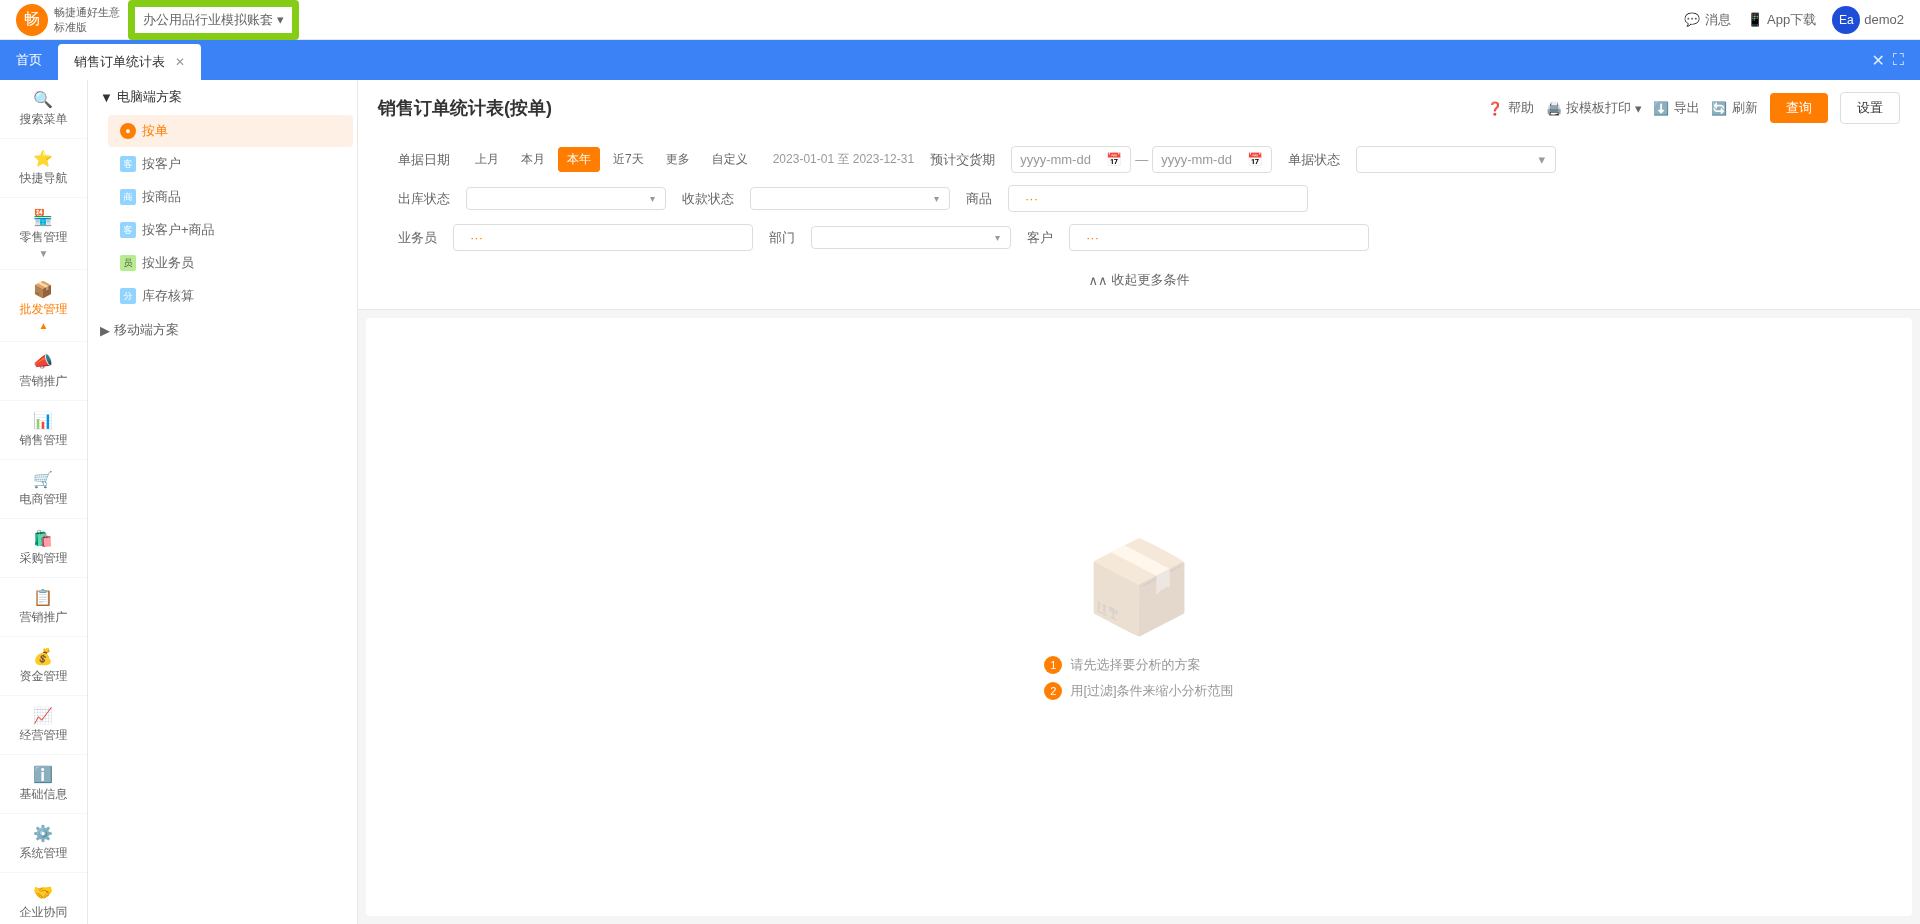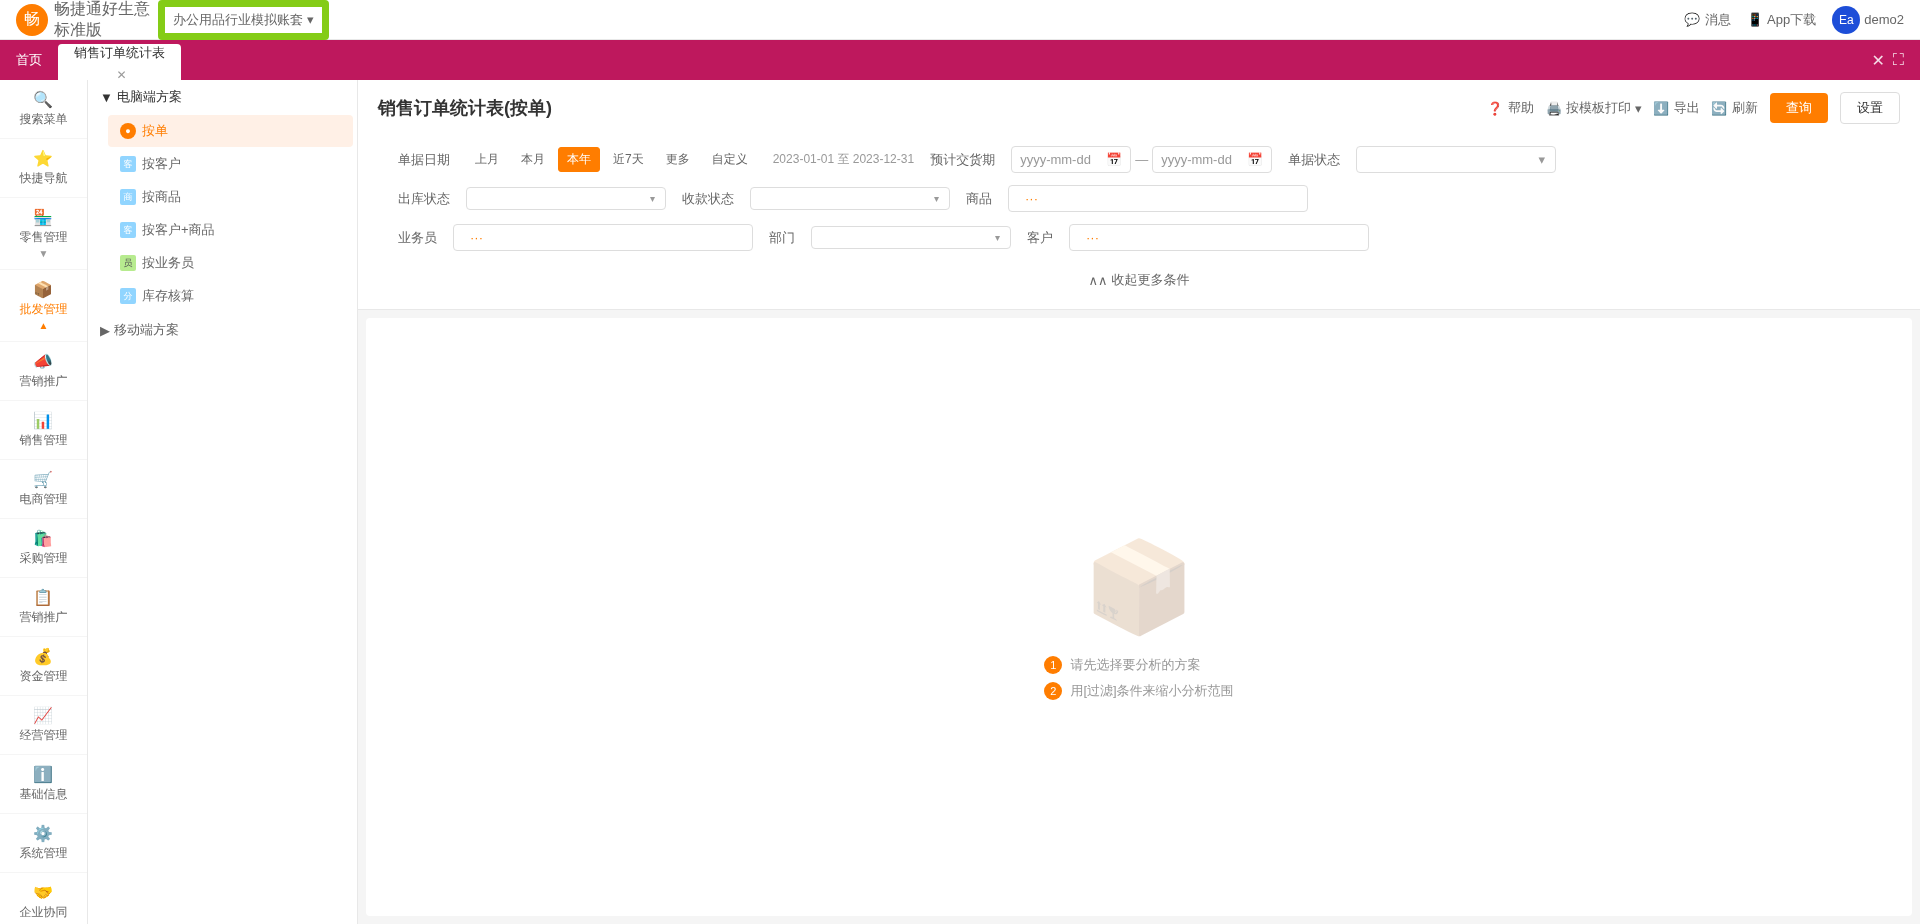--- a/index.html
+++ b/index.html
@@ -3,31 +3,31 @@
   <meta charset="utf-8">
   <style>
     * { box-sizing: border-box; margin: 0; padding: 0; }
     body { font-family: 'Microsoft YaHei', sans-serif; font-size: 13px; background: #f5f5f5; color: #333; display: flex; flex-direction: column; height: 100vh; overflow: hidden; }
 
     
     .topbar { height: 40px; background: #fff; display: flex; align-items: center; justify-content: space-between; padding: 0 16px; border-bottom: 1px solid #e8e8e8; z-index: 10; }
     .topbar-left { display: flex; align-items: center; gap: 8px; }
     .logo-area { display: flex; align-items: center; gap: 6px; }
     .logo-icon { width: 32px; height: 32px; background: #ff7d00; border-radius: 50%; display: flex; align-items: center; justify-content: center; color: white; font-size: 16px; }
-    .logo-text { font-size: 16px; color: #666; line-height: 1.3; }
+    .logo-text { font-size: 11px; color: #666; line-height: 1.3; }
     .app-selector { display: flex; align-items: center; gap: 4px; color: #666; font-size: 13px; cursor: pointer; padding: 4px 8px; border: 7px solid #84cc16; border-radius: 4px; }
     .topbar-right { display: flex; align-items: center; gap: 16px; }
     .topbar-right-item { display: flex; align-items: center; gap: 4px; color: #666; font-size: 13px; cursor: pointer; }
     .avatar { width: 28px; height: 28px; border-radius: 50%; background: #1d4ed8; display: flex; align-items: center; justify-content: center; color: white; font-size: 12px; }
 
     
-    .tabbar { height: 40px; background: #be185d; display: flex; align-items: center; padding: 0 0; }
+    .tabbar { height: 40px; background: #3b82f6; display: flex; align-items: center; padding: 0 0; }
     .tab-item { height: 40px; display: flex; align-items: center; padding: 0 16px; cursor: pointer; color: rgba(255,255,255,0.85); font-size: 13px; gap: 6px; position: relative; }
     .tab-item.home { color: white; }
-    .tab-item.active { background: #fff; color: #333; border-radius: 4px 4px 0 0; margin-top: 4px; height: 36px; flex-direction: column; }
+    .tab-item.active { background: #fff; color: #333; border-radius: 4px 4px 0 0; margin-top: 4px; height: 36px; }
     .tab-close { color: #999; font-size: 12px; margin-left: 4px; cursor: pointer; }
     .tabbar-actions { margin-left: auto; display: flex; align-items: center; gap: 8px; padding-right: 16px; }
     .tabbar-btn { color: rgba(255,255,255,0.85); cursor: pointer; font-size: 16px; }
 
     
     .main-layout { display: flex; flex: 1; overflow: hidden; }
 
     
     .sidebar { width: 88px; background: #fff; border-right: 1px solid #e8e8e8; display: flex; flex-direction: column; overflow-y: auto; }
     .sidebar-item { padding: 10px 0; display: flex; flex-direction: column; align-items: center; gap: 2px; cursor: pointer; color: #666; font-size: 12px; border-bottom: 1px solid #f5f5f5; }

